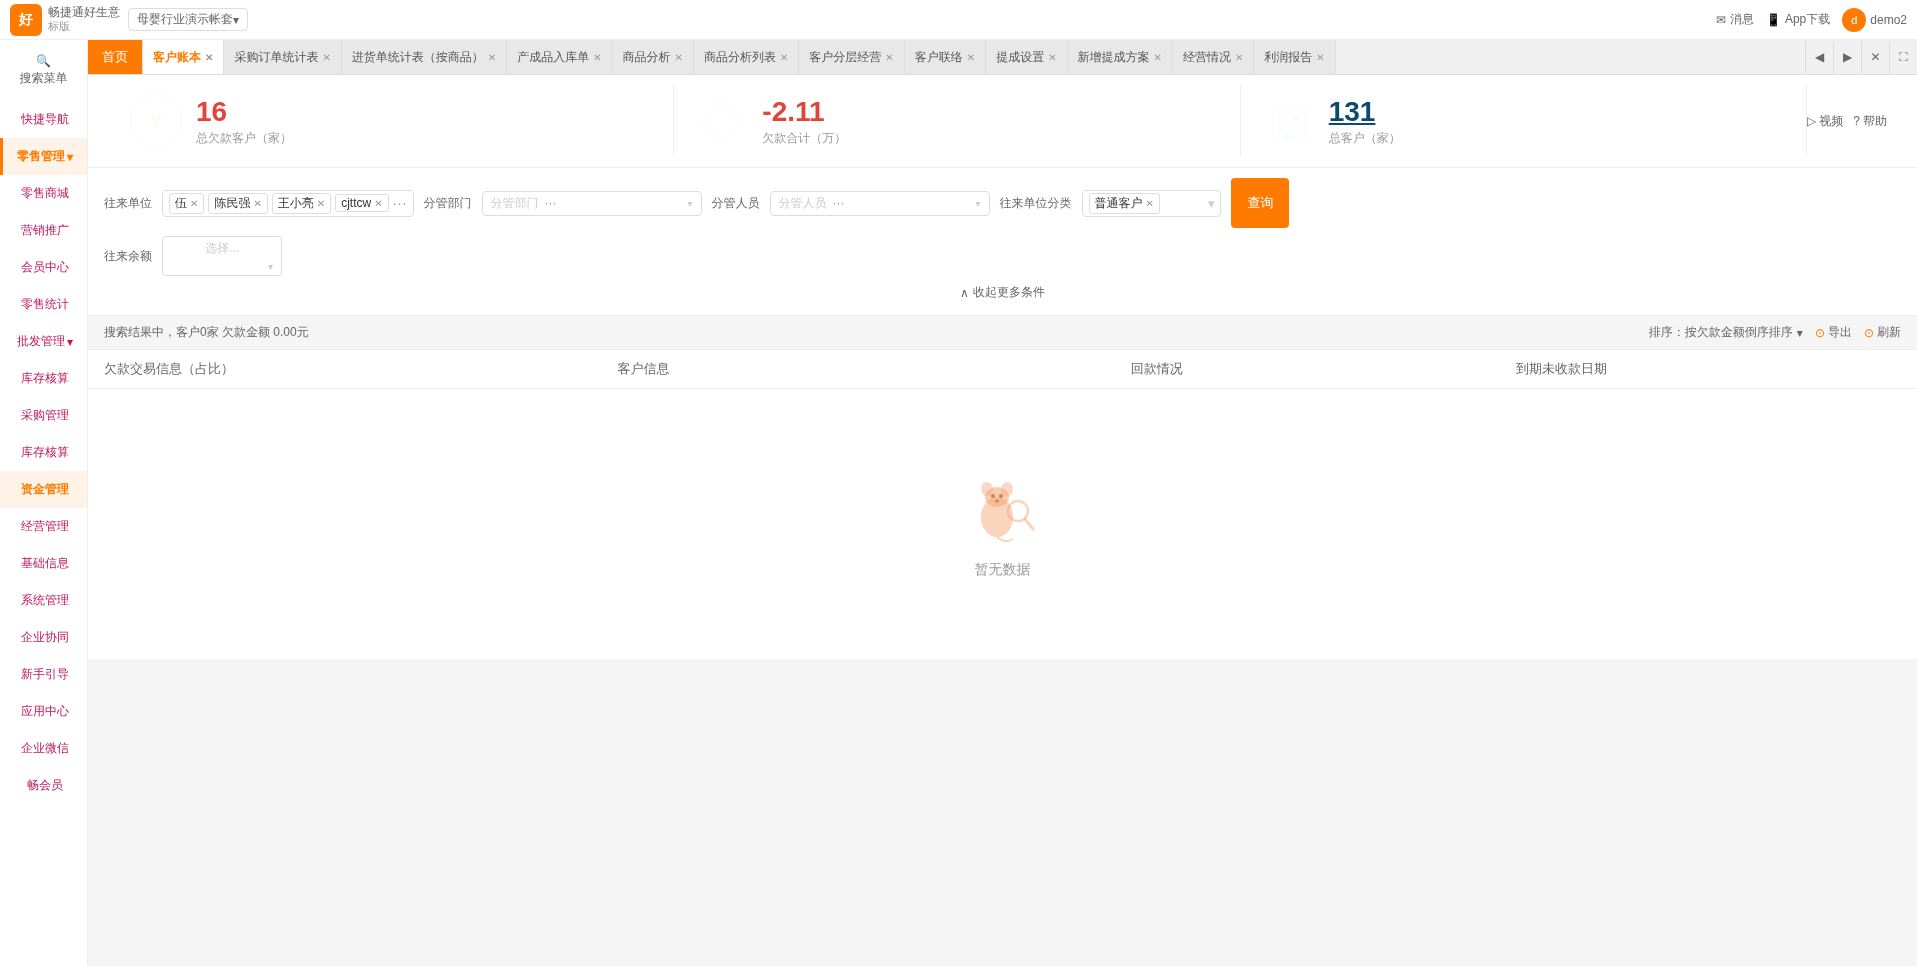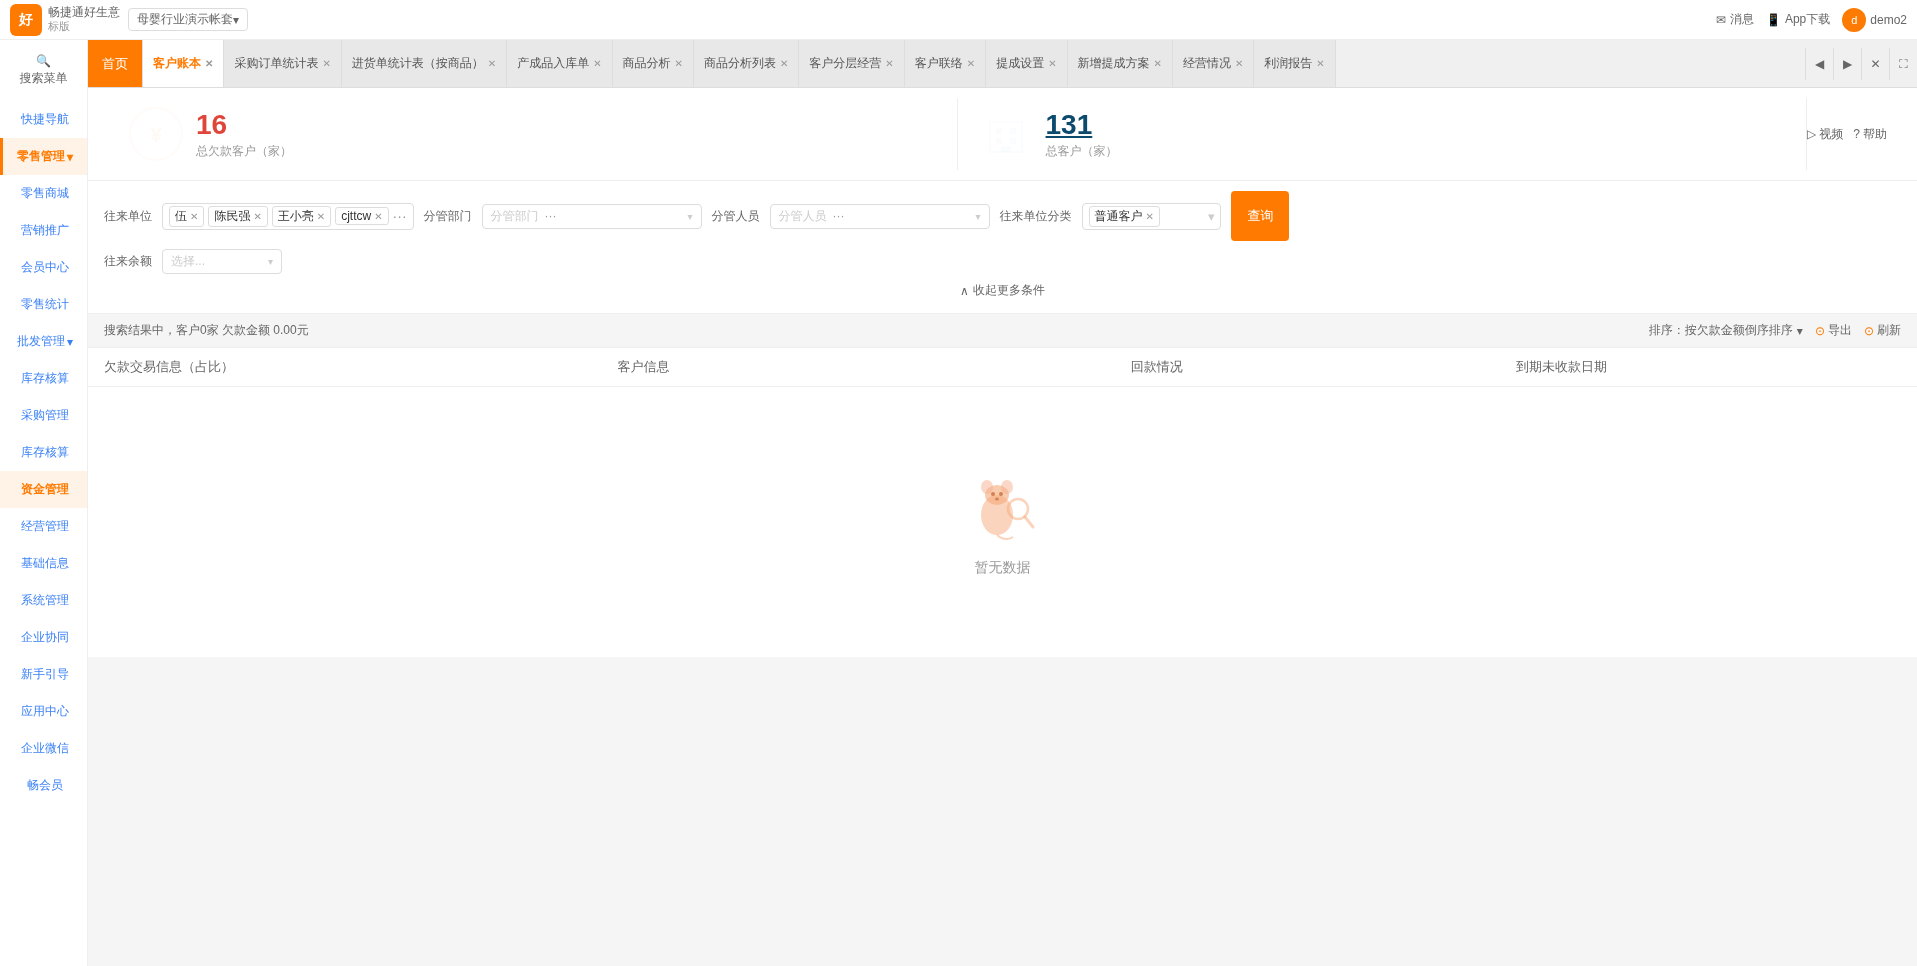--- a/index.html
+++ b/index.html
@@ -26,29 +26,29 @@
     .header-action { display: flex; align-items: center; gap: 4px; font-size: 12px; color: #666; cursor: pointer; }
     .user-avatar { width: 24px; height: 24px; border-radius: 50%; background: #ff7a00; display: flex; align-items: center; justify-content: center; color: #fff; font-size: 11px; }
 
     
     .main-layout { display: flex; flex: 1; overflow: hidden; }
 
     
     .sidebar { width: 88px; background: #fff; border-right: 1px solid #eee; display: flex; flex-direction: column; overflow-y: auto; flex-shrink: 0; }
     .sidebar-search { padding: 8px; text-align: center; }
     .sidebar-search-btn { background: none; border: none; cursor: pointer; font-size: 12px; color: #666; display: flex; flex-direction: column; align-items: center; gap: 2px; width: 100%; padding: 6px 0; }
-    .sidebar-item { padding: 10px 4px; text-align: center; cursor: pointer; font-size: 12px; color: #3b82f6; border-left: 3px solid transparent; }
+    .sidebar-item { padding: 10px 4px; text-align: center; cursor: pointer; font-size: 12px; color: #be185d; border-left: 3px solid transparent; }
     .sidebar-item.active { background: #fff3e8; color: #ff7a00; border-left-color: #ff7a00; font-weight: bold; }
     .sidebar-item-with-arrow { display: flex; align-items: center; justify-content: center; gap: 2px; }
 
     
     .content-area { flex: 1; display: flex; flex-direction: column; overflow: hidden; }
 
     
-    .tab-bar { background: #f0f0f0; display: flex; align-items: center; height: 48px; overflow: hidden; flex-shrink: 0; border-bottom: 1px solid #ddd; }
+    .tab-bar { background: #f0f0f0; display: flex; align-items: center; height: 35px; overflow: hidden; flex-shrink: 0; border-bottom: 1px solid #ddd; }
     .tab-item { display: flex; align-items: center; padding: 0 10px; height: 100%; font-size: 12px; cursor: pointer; white-space: nowrap; border-right: 1px solid #ddd; gap: 4px; color: #555; background: #e8e8e8; }
     .tab-item.active { background: #fff; color: #ff7a00; font-weight: bold; }
     .tab-close { color: #999; font-size: 10px; cursor: pointer; }
     .tab-home { background: #ff7a00; color: #fff; padding: 0 14px; font-size: 13px; }
     .tab-nav-btns { display: flex; align-items: center; margin-left: auto; flex-shrink: 0; }
     .tab-nav-btn { width: 28px; height: 32px; display: flex; align-items: center; justify-content: center; cursor: pointer; border-left: 1px solid #ddd; color: #666; font-size: 12px; }
 
     
     .page-content { flex: 1; overflow-y: auto; padding: 0; background: #f5f5f5; }
 
@@ -278,20 +278,32 @@
               <circle cx="28" cy="28" r="26" stroke="#ff7a00" stroke-width="2" fill="none" opacity="0.2"></circle>
               <text x="28" y="36" text-anchor="middle" font-size="20" fill="#ff7a00" opacity="0.3" font-weight="bold">¥</text>
             </svg>
           </div>
           <div class="stat-content">
             <div class="stat-value red">16</div>
             <div class="stat-label">总欠款客户（家）</div>
           </div>
         </div>
 
+        <div class="stat-item">
+          <div class="stat-icon">
+            <svg width="56" height="56" viewBox="0 0 56 56" fill="none">
+              <polygon points="28,6 50,28 28,50 6,28" stroke="#e85a5a" stroke-width="2" fill="none" opacity="0.15"></polygon>
+              <polygon points="28,14 42,28 28,42 14,28" stroke="#e85a5a" stroke-width="1.5" fill="none" opacity="0.1"></polygon>
+            </svg>
+          </div>
+          <div class="stat-content">
+            <div class="stat-value red">-2.11</div>
+            <div class="stat-label">欠款合计（万）</div>
+          </div>
+        </div>
 
         <div class="stat-item">
           <div class="stat-icon">
             <svg width="56" height="56" viewBox="0 0 56 56" fill="none">
               <rect x="12" y="16" width="32" height="30" stroke="#85b9e5" stroke-width="2" fill="none" opacity="0.3"></rect>
               <rect x="18" y="22" width="6" height="6" fill="#85b9e5" opacity="0.3"></rect>
               <rect x="32" y="22" width="6" height="6" fill="#85b9e5" opacity="0.3"></rect>
               <rect x="18" y="32" width="6" height="6" fill="#85b9e5" opacity="0.3"></rect>
               <rect x="32" y="32" width="6" height="6" fill="#85b9e5" opacity="0.3"></rect>
               <rect x="23" y="40" width="10" height="6" fill="#85b9e5" opacity="0.3"></rect>
@@ -362,21 +374,21 @@
             <span class="arrow" style="color:#ccc;margin-left:auto;">▾</span>
           </div>
 
           <button class="query-btn">
             <span>查询</span>
           </button>
         </div>
 
         <div class="filter-row-2">
           <span class="filter-label">往来余额</span>
-          <div class="filter-select" style="min-width:120px;">
+          <div class="filter-select" style="min-width:120px;flex-direction:column;">
             <span style="color:#ccc;">选择...</span>
             <span class="arrow">▾</span>
           </div>
         </div>
 
         <div style="display:flex;justify-content:center;margin-top:4px;">
           <div class="collapse-btn">
             <span>∧</span>
             <span>收起更多条件</span>
           </div>

